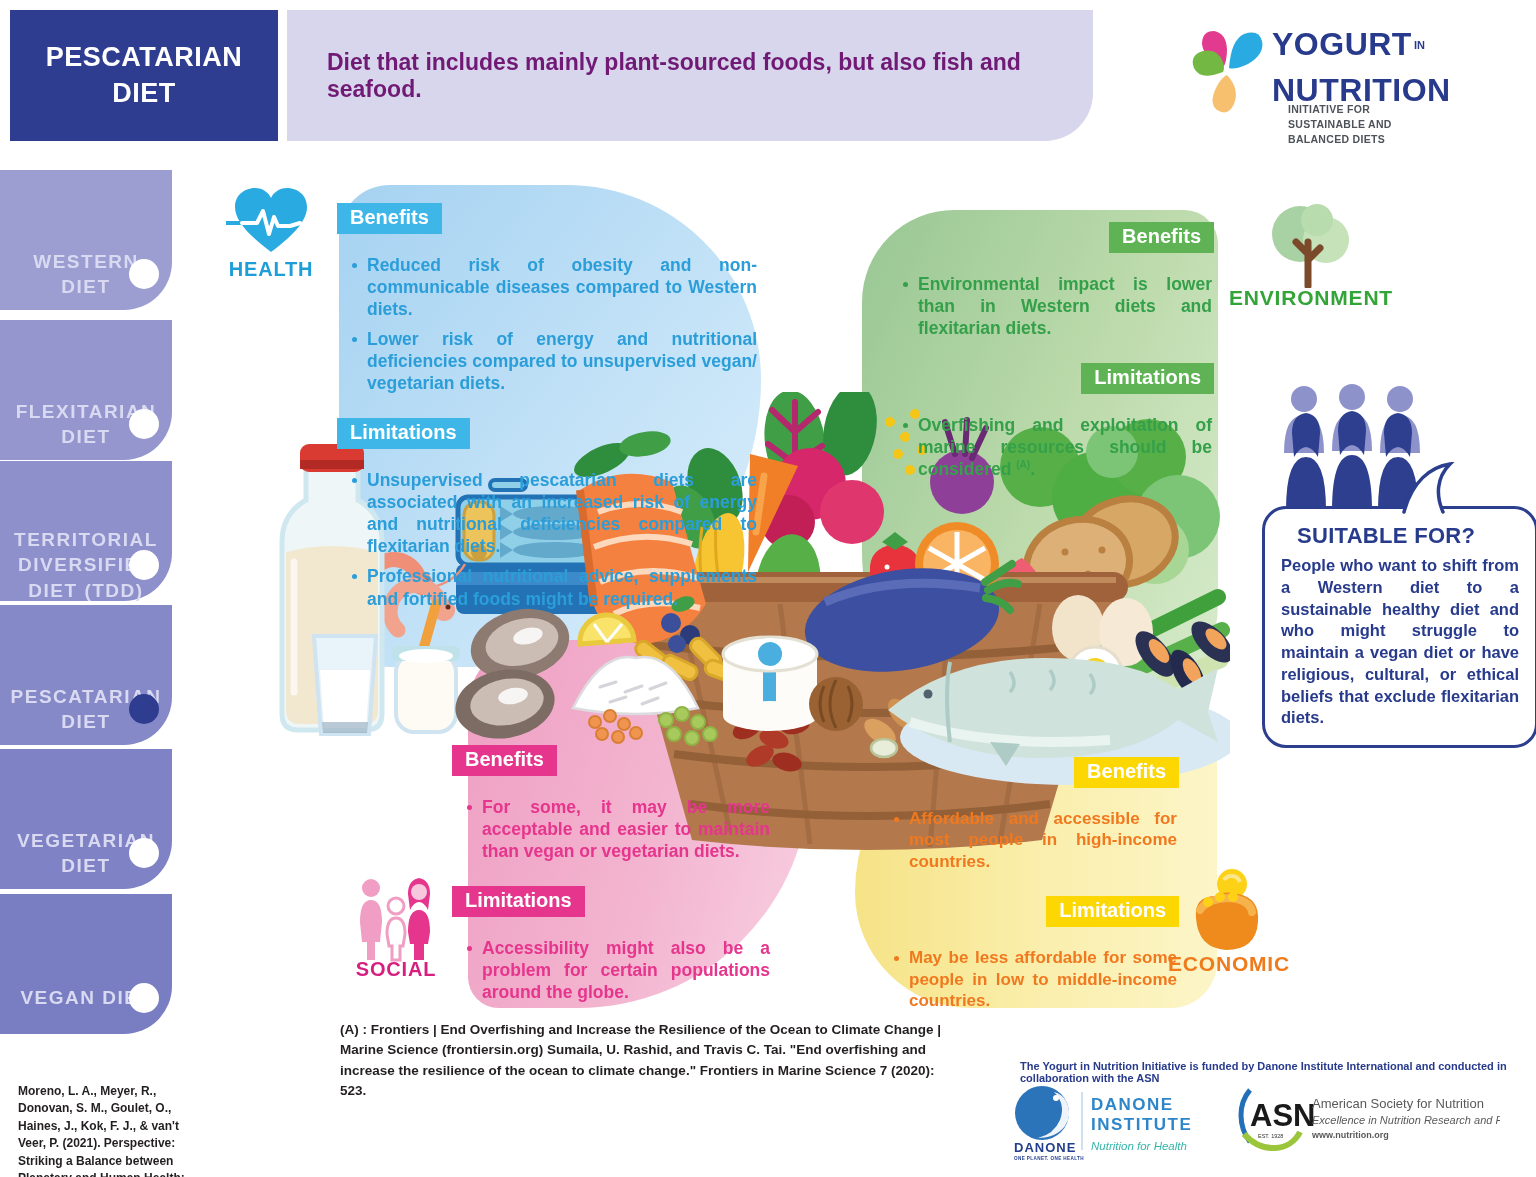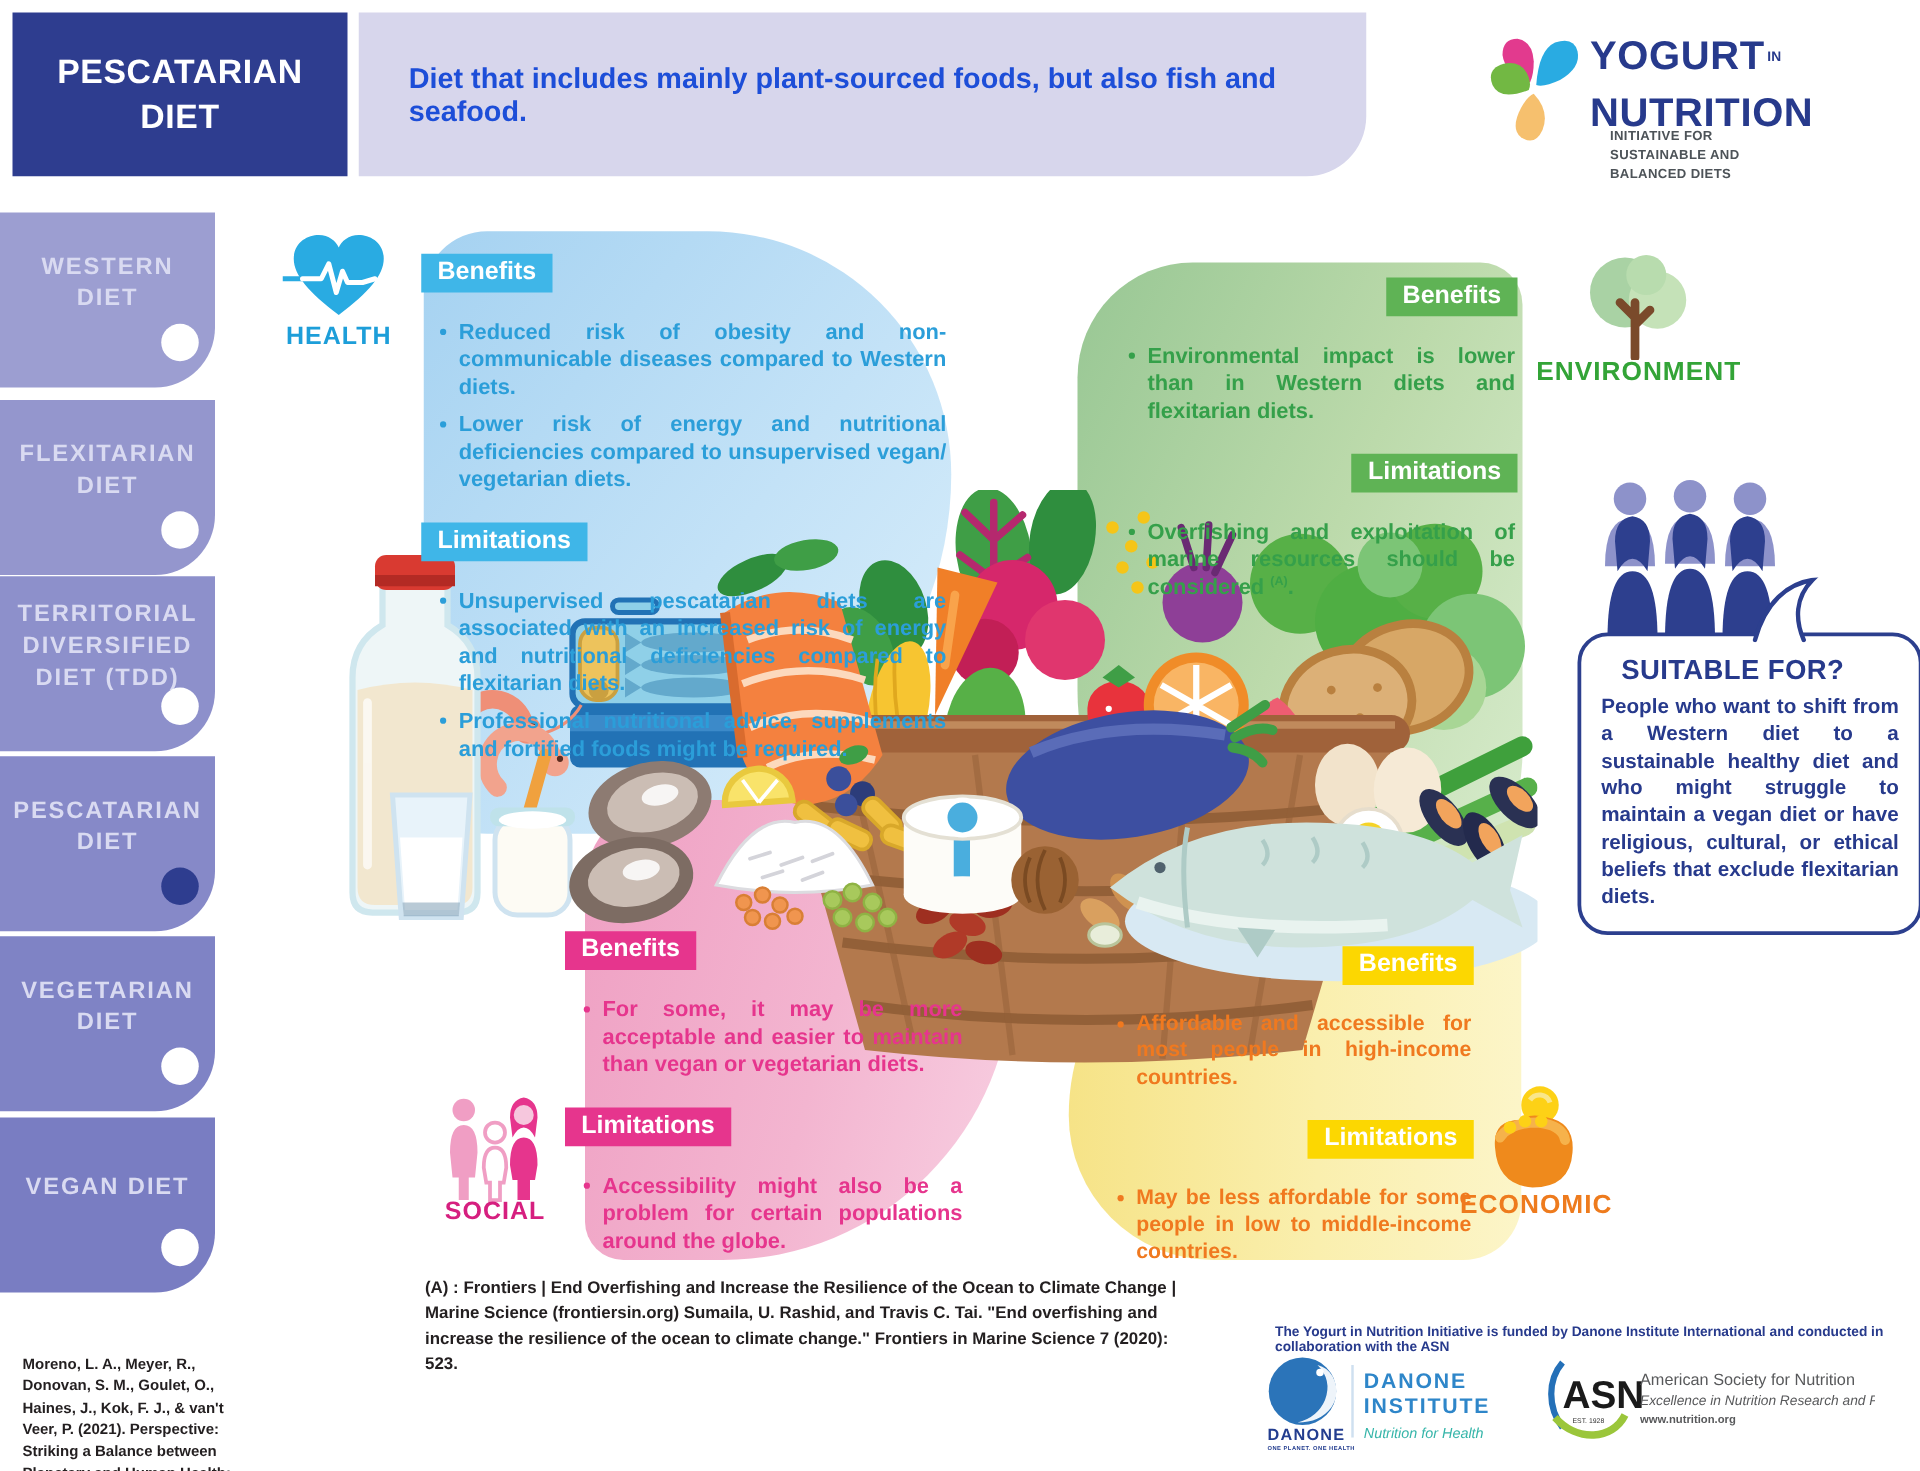--- a/index.html
+++ b/index.html
@@ -5,36 +5,36 @@
   html,body{margin:0;padding:0;background:#fff;}
   .stage{position:relative;width:1536px;height:1177px;background:#fff;overflow:hidden;
          font-family:"Liberation Sans",sans-serif;}
   .abs{position:absolute;}
 
   
   .title-box{left:10px;top:10px;width:268px;height:131px;background:#2e3d8f;color:#fff;
     display:flex;align-items:center;justify-content:center;text-align:center;
     font-size:27px;font-weight:bold;letter-spacing:.5px;line-height:1.3;padding:0 30px;box-sizing:border-box;z-index:4;}
   .banner{left:287px;top:10px;width:806px;height:131px;background:#d7d6ec;border-radius:0 0 48px 0;
-    display:flex;align-items:center;justify-content:center;color:#1d4ed8;font-size:23px;font-weight:bold;
+    display:flex;align-items:center;justify-content:center;color:#701a75;font-size:23px;font-weight:bold;
     padding:0 40px;box-sizing:border-box;z-index:4;}
 
   
   .brand{left:1190px;top:26px;width:330px;height:118px;z-index:4;}
   .brand .wordmark{position:absolute;left:82px;top:2px;color:#273a8c;font-weight:bold;line-height:1;}
   .brand .w1{font-size:32px;letter-spacing:.5px;}
   .brand .w-in{font-size:11px;vertical-align:6px;margin-left:2px;}
   .brand .w2{font-size:32px;letter-spacing:.5px;margin-top:14px;}
   .brand .tagline{position:absolute;left:98px;top:76px;width:160px;text-align:left;
     color:#4d5358;font-size:10.5px;font-weight:bold;line-height:1.45;letter-spacing:.3px;}
 
   
   .tab{left:0;width:172px;height:140px;border-radius:0 0 48px 0;z-index:4;cursor:pointer;}
   .tab .lbl{display:flex;align-items:center;justify-content:center;height:100px;padding:6px 12px 0;
-    text-align:center;font-weight:bold;font-size:19px;letter-spacing:1.5px;color:#d9daf1;line-height:1.32;}
+    text-align:center;font-weight:bold;font-size:19px;letter-spacing:1.5px;color:#d9daf1;line-height:1.32;margin-top:48px;}
   .tab .dot{position:absolute;right:13px;bottom:21px;width:30px;height:30px;border-radius:50%;background:#fff;}
   .tab .dot.active{background:#2e3d8f;}
 
   
   .petal{z-index:1;}
   .petal.health{left:339px;top:185px;width:422px;height:482px;border-radius:60px 230px 340px 60px;
     background:linear-gradient(128deg,#a5d2f1 0%,#c3e2f7 55%,#dbeffb 100%);}
   .petal.env{left:862px;top:210px;width:356px;height:545px;border-radius:150px 55px 250px 330px;
     background:linear-gradient(115deg,#98c794 0%,#bcdaab 50%,#daedcf 100%);}
   .petal.social{left:468px;top:640px;width:342px;height:368px;border-radius:100px 200px 340px 45px;

